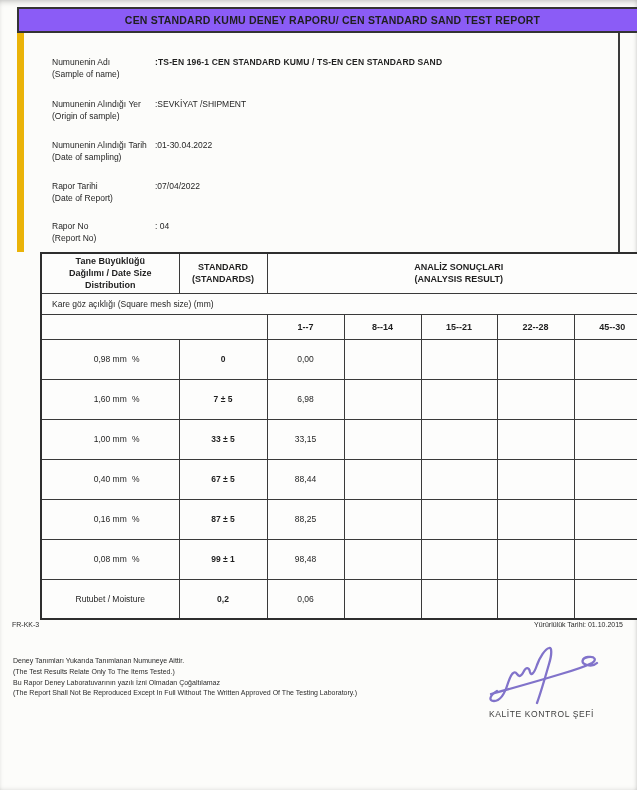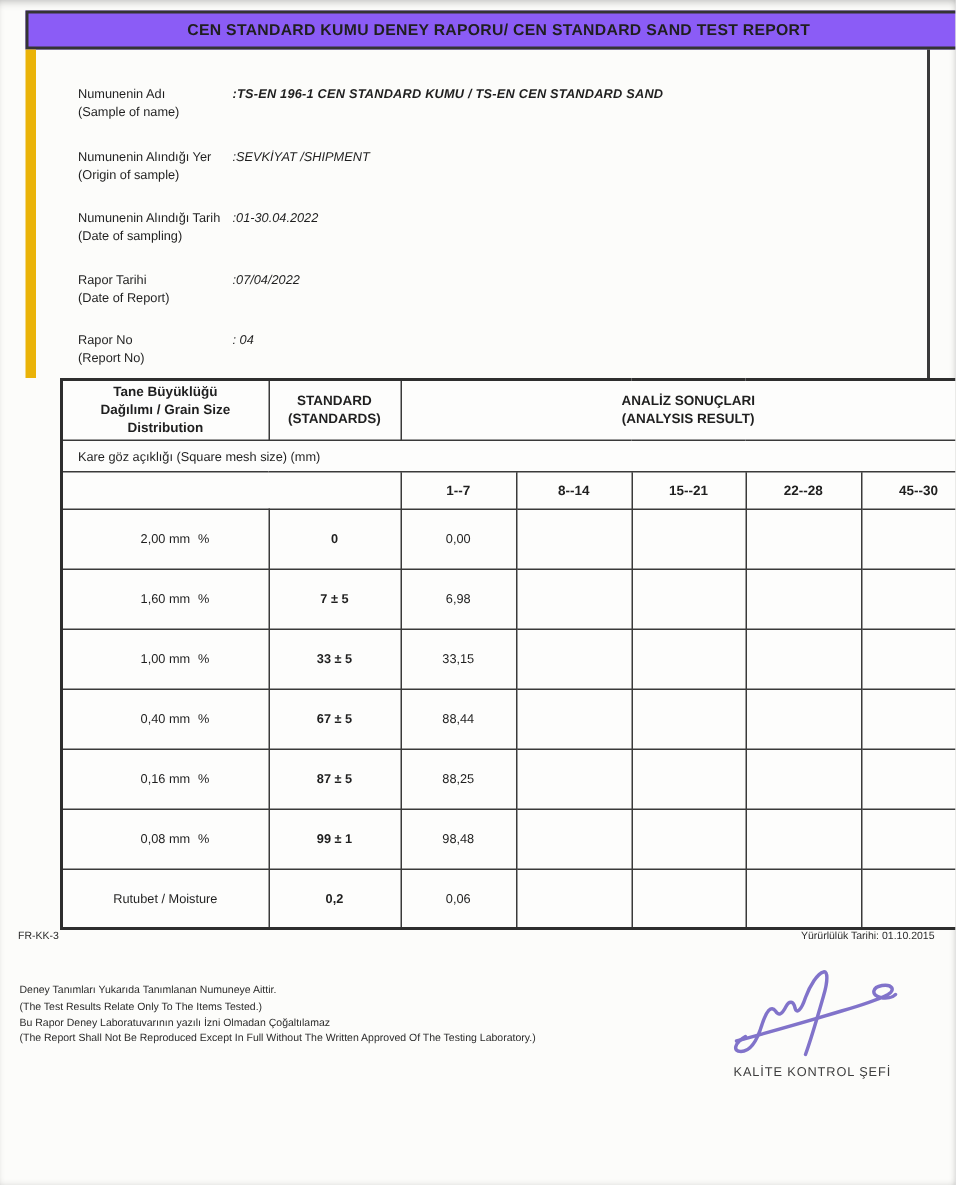--- a/index.html
+++ b/index.html
@@ -16,21 +16,21 @@
     display:flex;align-items:center;justify-content:center;
   }
   .title-box .t{font-size:10.5px;font-weight:bold;letter-spacing:.2px;white-space:nowrap;}
   .info-box{
     position:absolute;left:17px;top:33px;width:603px;height:219px;
     box-sizing:border-box;border-left:7px solid #eab308;border-right:2px solid #3a3a3a;
   }
   .field{position:absolute;left:28px;width:580px;height:24px;font-size:8.5px;}
   .field .l1{position:absolute;left:0;top:0;white-space:nowrap;}
   .field .l2{position:absolute;left:0;top:12px;white-space:nowrap;}
-  .field .v{position:absolute;left:103px;top:0;white-space:nowrap;font-style:italic;}
+  .field .v{position:absolute;left:103px;top:0;white-space:nowrap;}
   .field .v.bold{font-weight:bold;letter-spacing:.15px;}
 
   table.grid{
     position:absolute;left:12px;top:252px;
     border-collapse:collapse;table-layout:fixed;width:610px;
     background:#fdfdfc;
   }
   table.grid td,table.grid th{
     border:1.6px solid #3a3a3a;box-sizing:border-box;
     font-size:8.5px;vertical-align:middle;text-align:center;padding:0;
@@ -96,21 +96,21 @@
         <col style="width:77px">
       <col style="width:77px">
         <col style="width:76px">
         <col style="width:77px">
         <col style="width:77px">
     </colgroup>
     <tbody>
         <tr class="hdr">
       <th>
         <span style="display:block">Tane Büyüklüğü</span>
-        <span style="display:block">Dağılımı / Grain Size</span>
+        <span style="display:block">Dağılımı / Date Size</span>
         <span style="display:block">Distribution</span>
       </th>
       <th>
         <span style="display:block">STANDARD</span>
         <span style="display:block">(STANDARDS)</span>
       </th>
       <th colspan="5">
         <span style="display:block">ANALİZ SONUÇLARI</span>
         <span style="display:block">(ANALYSIS RESULT)</span>
       </th>
@@ -121,21 +121,21 @@
     <tr class="sub">
       <td colspan="2"></td>
       <td>1--7</td>
       <td>8--14</td>
       <td>15--21</td>
       <td>22--28</td>
       <td>45--30</td>
     </tr>
 
     <tr class="data">
-      <td class="lab"><span>2,00 mm</span><span class="unit">%</span></td>
+      <td class="lab"><span>0,98 mm</span><span class="unit">%</span></td>
       <td class="std">0</td>
       <td>0,00</td>
       <td></td>
       <td></td>
       <td></td>
       <td></td>
     </tr>
     <tr class="data">
       <td class="lab"><span>1,60 mm</span><span class="unit">%</span></td>
       <td class="std">7 ± 5</td>

